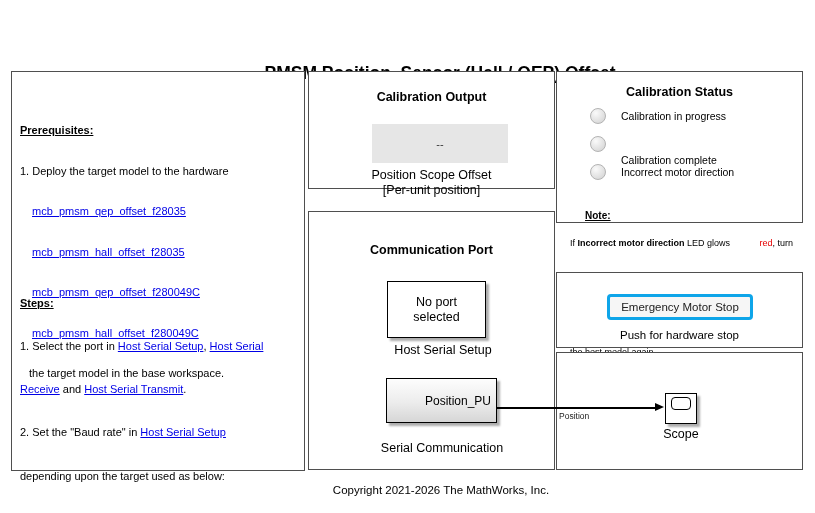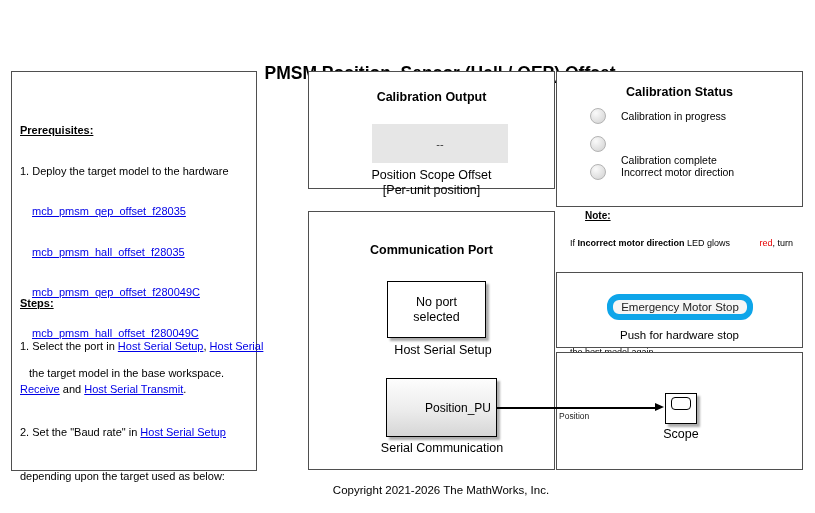--- a/index.html
+++ b/index.html
@@ -9,24 +9,24 @@
     position:relative;overflow:hidden;
   }
   .canvas{position:absolute;left:0;top:0;width:815px;height:513px;}
   .main-title{
     position:absolute;left:440px;top:15px;transform:translateX(-50%);
     text-align:center;font-weight:bold;font-size:17.5px;line-height:23.5px;white-space:pre;
   }
   .panel{
     position:absolute;border:1px solid #4f4f4f;background:#fff;box-sizing:border-box;
   }
-  #panel-instructions{left:11px;top:71px;width:246px;height:400px;}
+  #panel-instructions{left:11px;top:71px;width:294px;height:400px;}
   #panel-cal-output{left:308px;top:71px;width:247px;height:118px;}
   #panel-comm-port{left:308px;top:211px;width:247px;height:259px;}
-  #panel-cal-status{left:556px;top:71px;width:247px;height:136px;}
+  #panel-cal-status{left:556px;top:71px;width:247px;height:152px;}
   #panel-emergency{left:556px;top:272px;width:247px;height:76px;}
   #panel-scope{left:556px;top:352px;width:247px;height:118px;}
 
   .txt-block{position:absolute;font-size:11px;line-height:13.5px;white-space:pre;}
   #prereq-block{left:8px;top:25px;}
   #steps-block{left:8px;top:195px;line-height:14.4px;}
   .heading{font-weight:bold;text-decoration:underline;}
   .link{color:#0000e6;text-decoration:underline;cursor:pointer;}
   .indent-links{padding-left:12px;}
   .indent-sm{padding-left:9px;}
@@ -45,21 +45,21 @@
   .cal-out-label{position:absolute;left:0;width:100%;text-align:center;font-size:12.5px;}
   #cal-out-label1{top:96px;}
   #cal-out-label2{top:111px;}
 
   .sl-block{
     position:absolute;border:1px solid #000;box-sizing:border-box;
     box-shadow:3px 3px 2px rgba(0,0,0,0.32);background:#fff;
   }
   #hss-block{left:78px;top:69px;width:99px;height:57px;display:flex;flex-direction:column;
     align-items:center;justify-content:center;font-size:12.5px;line-height:15px;text-align:center;}
-  #sc-block{left:77px;top:166px;width:111px;height:59px;
+  #sc-block{left:77px;top:166px;width:111px;height:45px;
     background:linear-gradient(180deg,#fdfdfd 0%,#ececec 55%,#d6d6d6 100%);}
   .sc-port-label{position:absolute;right:5px;top:50%;transform:translateY(-50%);font-size:12px;}
   .block-label{position:absolute;width:200px;text-align:center;font-size:12.5px;}
   #hss-label{left:34px;top:131px;}
   #sc-label{left:33px;top:229px;}
   #scope-label{left:24px;top:74px;}
 
   .led{
     position:absolute;left:33px;width:16px;height:16px;border-radius:50%;box-sizing:border-box;
     background:radial-gradient(circle at 35% 30%, #fafafa, #d0d0d0);border:1px solid #b3b3b3;
@@ -68,21 +68,21 @@
   #led-1{top:36px;}#led-label-1{top:36px;}
   #led-2{top:64px;}#led-label-2{top:80px;}
   #led-3{top:92px;}#led-label-3{top:92px;}
 
   .note{position:absolute;left:13px;top:126px;width:228px;font-size:9px;line-height:12.2px;white-space:pre;}
   .note .heading{font-size:10px;display:inline-block;margin-bottom:2px;}
   .red-text{color:#e60000;padding-left:27px;}
 
   .emg-button{
     position:absolute;left:50px;top:21px;width:146px;height:26px;
-    background:#f6f6f6;border:6px solid #0ea5e9;border-radius:12px;
+    background:#f6f6f6;border:3px solid #0ea5e9;border-radius:4px;
     font-family:inherit;font-size:11.5px;color:#222;cursor:pointer;
   }
   .emg-caption{position:absolute;left:0;top:56px;width:100%;text-align:center;font-size:11.5px;}
 
   .scope-block{
     position:absolute;left:108px;top:40px;width:32px;height:31px;border:1px solid #000;
     background:#fff;box-sizing:border-box;box-shadow:2.5px 2.5px 2px rgba(0,0,0,0.32);cursor:pointer;
   }
   .scope-screen{margin:3px auto 0;width:20px;height:13px;border:1.5px solid #000;border-radius:4px;box-sizing:border-box;}
 

